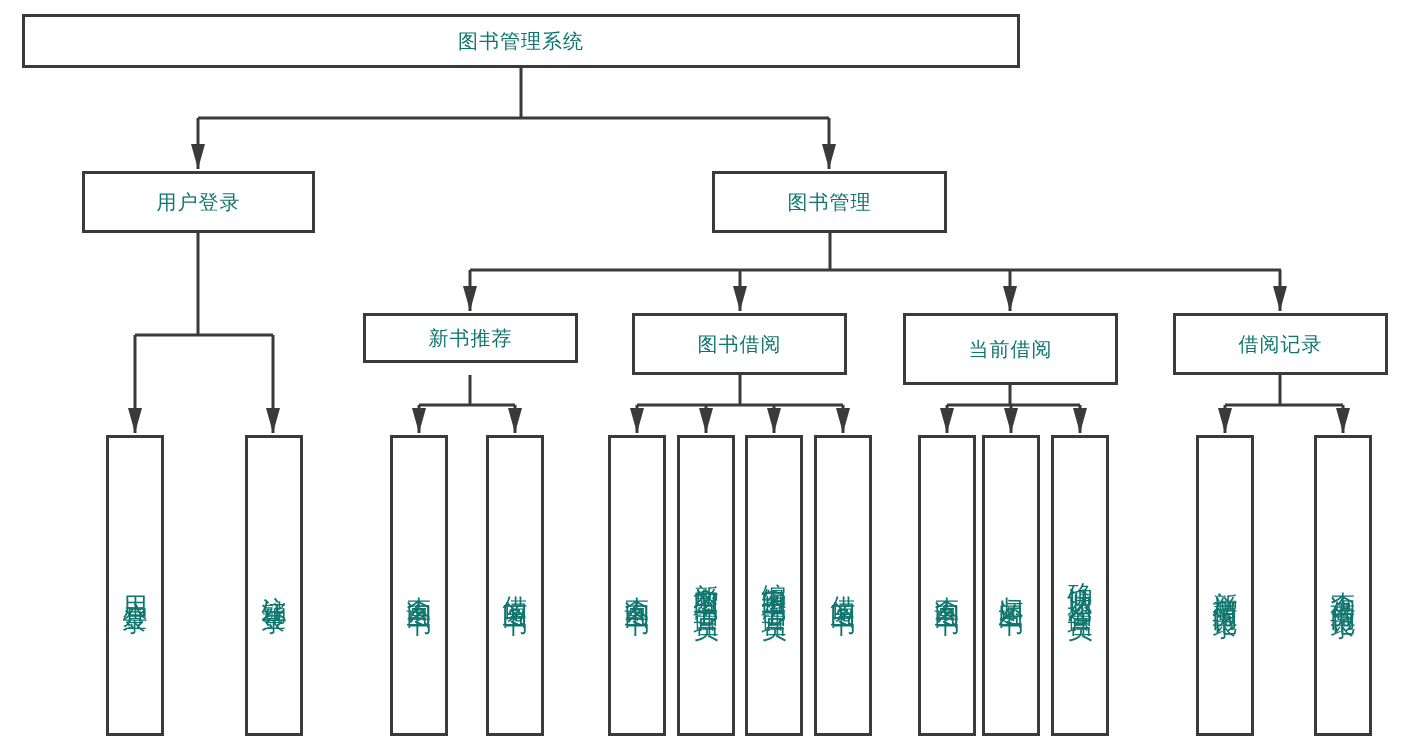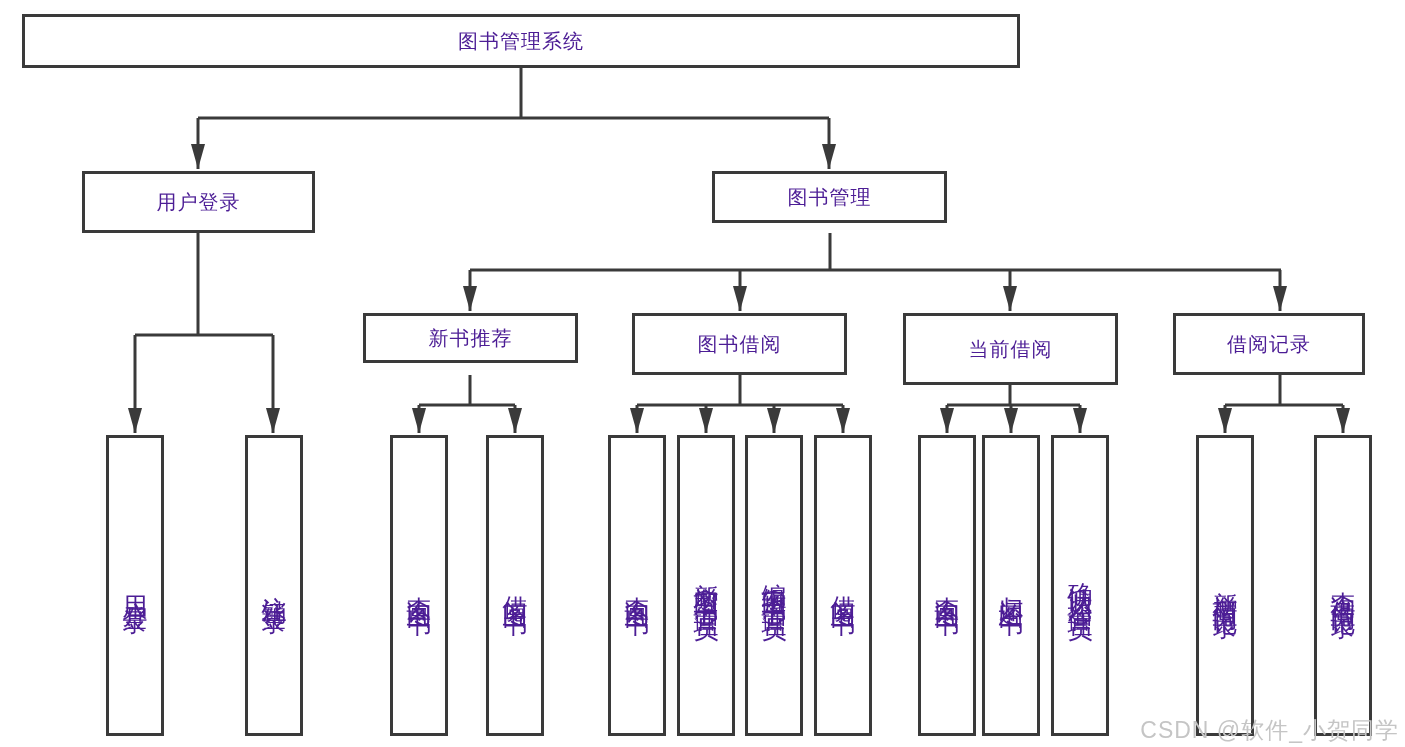--- a/index.html
+++ b/index.html
@@ -15,21 +15,21 @@
     position: absolute;
     left: 0; top: 0;
     width: 1405px; height: 747px;
     z-index: 1;
   }
   .node {
     position: absolute;
     box-sizing: border-box;
     background: #ffffff;
     border: 3px solid #3a3a3a;
-    color: #4c1d95;
+    color: #0f766e;
     display: flex;
     align-items: center;
     justify-content: center;
     z-index: 2;
   }
   .hbox { font-size: 20px; letter-spacing: 1px; }
   .vbox span {
     writing-mode: vertical-rl;
     text-orientation: mixed;
     font-size: 25px;
@@ -96,34 +96,34 @@
     </g>
   </svg>
 
   <div class="node hbox" style="left:22px; top:14px; width:998px; height:54px;">
     <span>图书管理系统</span>
   </div>
 
   <div class="node hbox" style="left:82px; top:171px; width:233px; height:62px;">
     <span>用户登录</span>
   </div>
-  <div class="node hbox" style="left:712px; top:171px; width:235px; height:52px;">
+  <div class="node hbox" style="left:712px; top:171px; width:235px; height:62px;">
     <span>图书管理</span>
   </div>
 
   <div class="node hbox" style="left:363px; top:313px; width:215px; height:50px;">
     <span>新书推荐</span>
   </div>
   <div class="node hbox" style="left:632px; top:313px; width:215px; height:62px;">
     <span>图书借阅</span>
   </div>
   <div class="node hbox" style="left:903px; top:313px; width:215px; height:72px;">
     <span>当前借阅</span>
   </div>
-  <div class="node hbox" style="left:1173px; top:313px; width:192px; height:62px;">
+  <div class="node hbox" style="left:1173px; top:313px; width:215px; height:62px;">
     <span>借阅记录</span>
   </div>
 
   <div class="node vbox" style="left:106px; top:435px; width:58px; height:301px;">
     <span>用户登录</span>
   </div>
   <div class="node vbox" style="left:245px; top:435px; width:58px; height:301px;">
     <span>注销登录</span>
   </div>
 
@@ -157,15 +157,14 @@
     <span>确认归还（管理员）</span>
   </div>
 
   <div class="node vbox" style="left:1196px; top:435px; width:58px; height:301px;">
     <span>新增借阅记录</span>
   </div>
   <div class="node vbox" style="left:1314px; top:435px; width:58px; height:301px;">
     <span>查询借阅记录</span>
   </div>
 
-  <div class="watermark">CSDN @软件_小贺同学</div>
 
 </div>
 
 </body></html>

